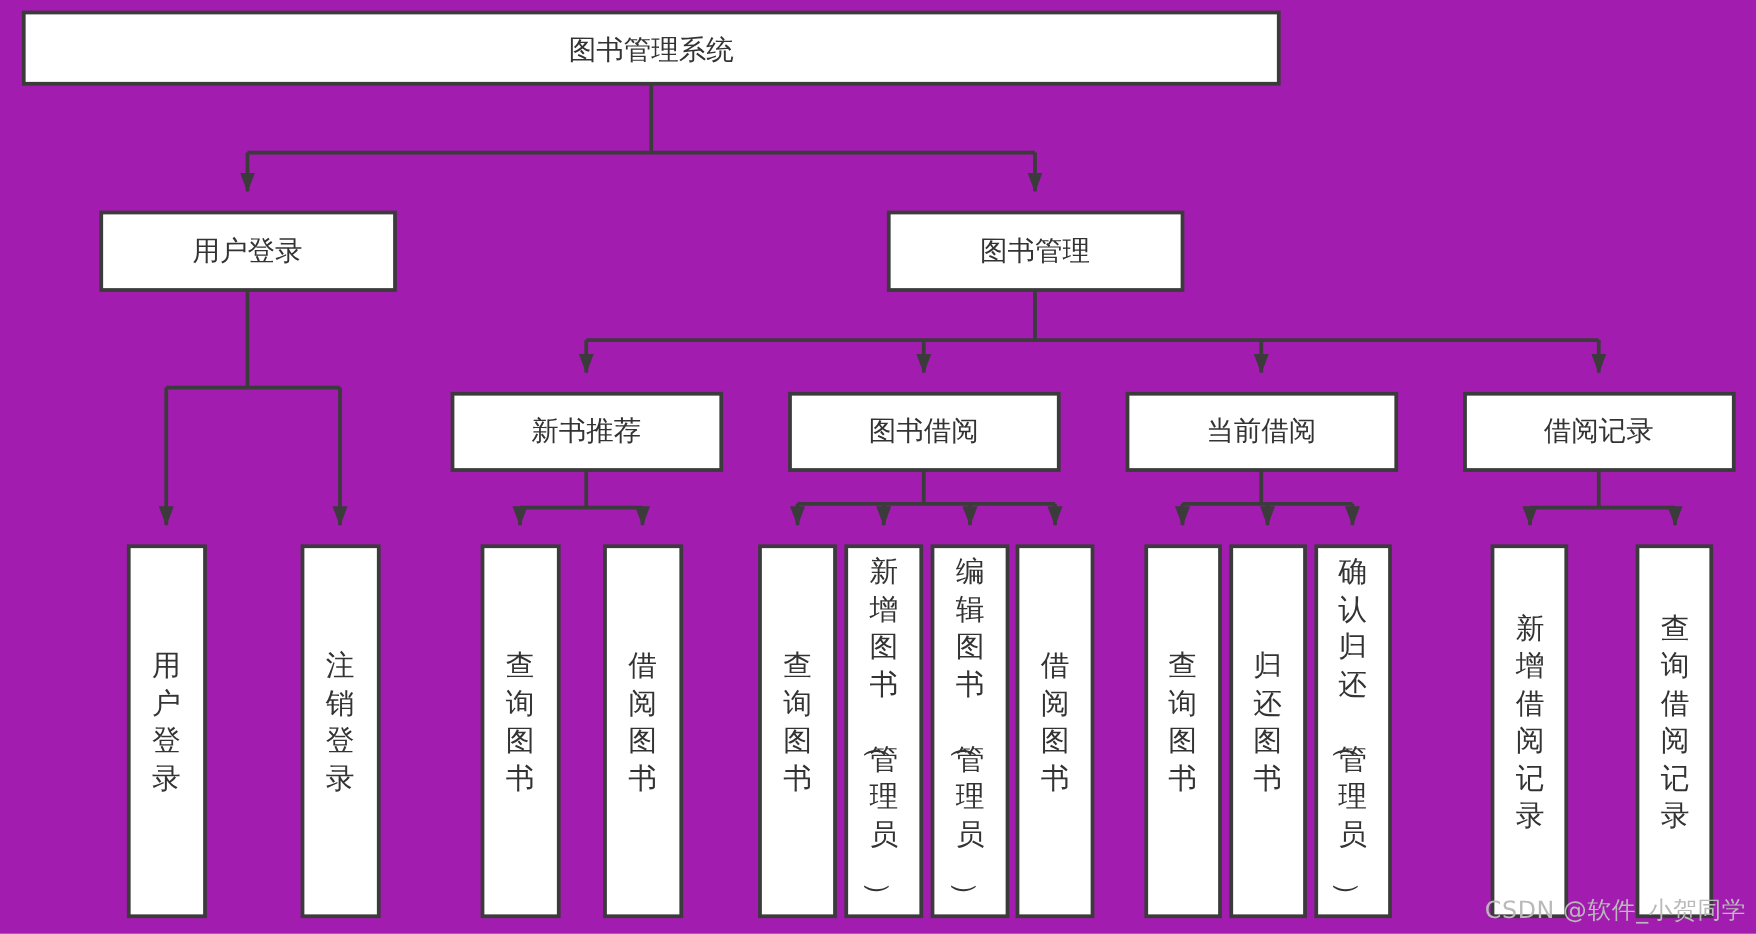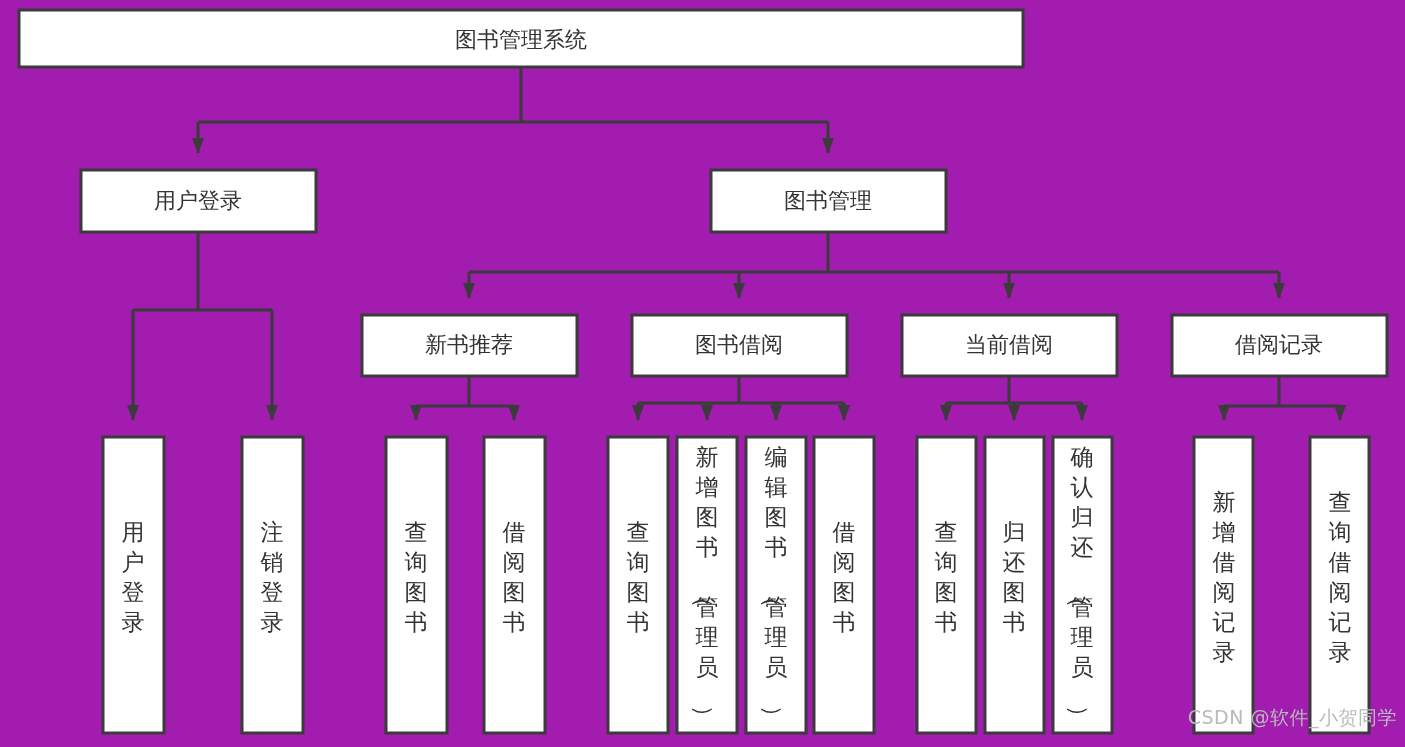--- a/index.html
+++ b/index.html
@@ -50,21 +50,21 @@
   }
   .leaf-label-v {
     font-family: "DejaVu Sans", "Liberation Sans", sans-serif;
     font-size: 23px;
     fill: #333333;
     text-anchor: middle;
   }
   .watermark {
     position: absolute;
     right: 8px;
-    bottom: 16px;
+    bottom: 6px;
     font-family: "DejaVu Sans", "Liberation Sans", sans-serif;
     font-size: 19px;
     color: #b9b9b9;
     white-space: nowrap;
     letter-spacing: 0.5px;
     pointer-events: none;
   }
 </style>
 </head>
 <body>

